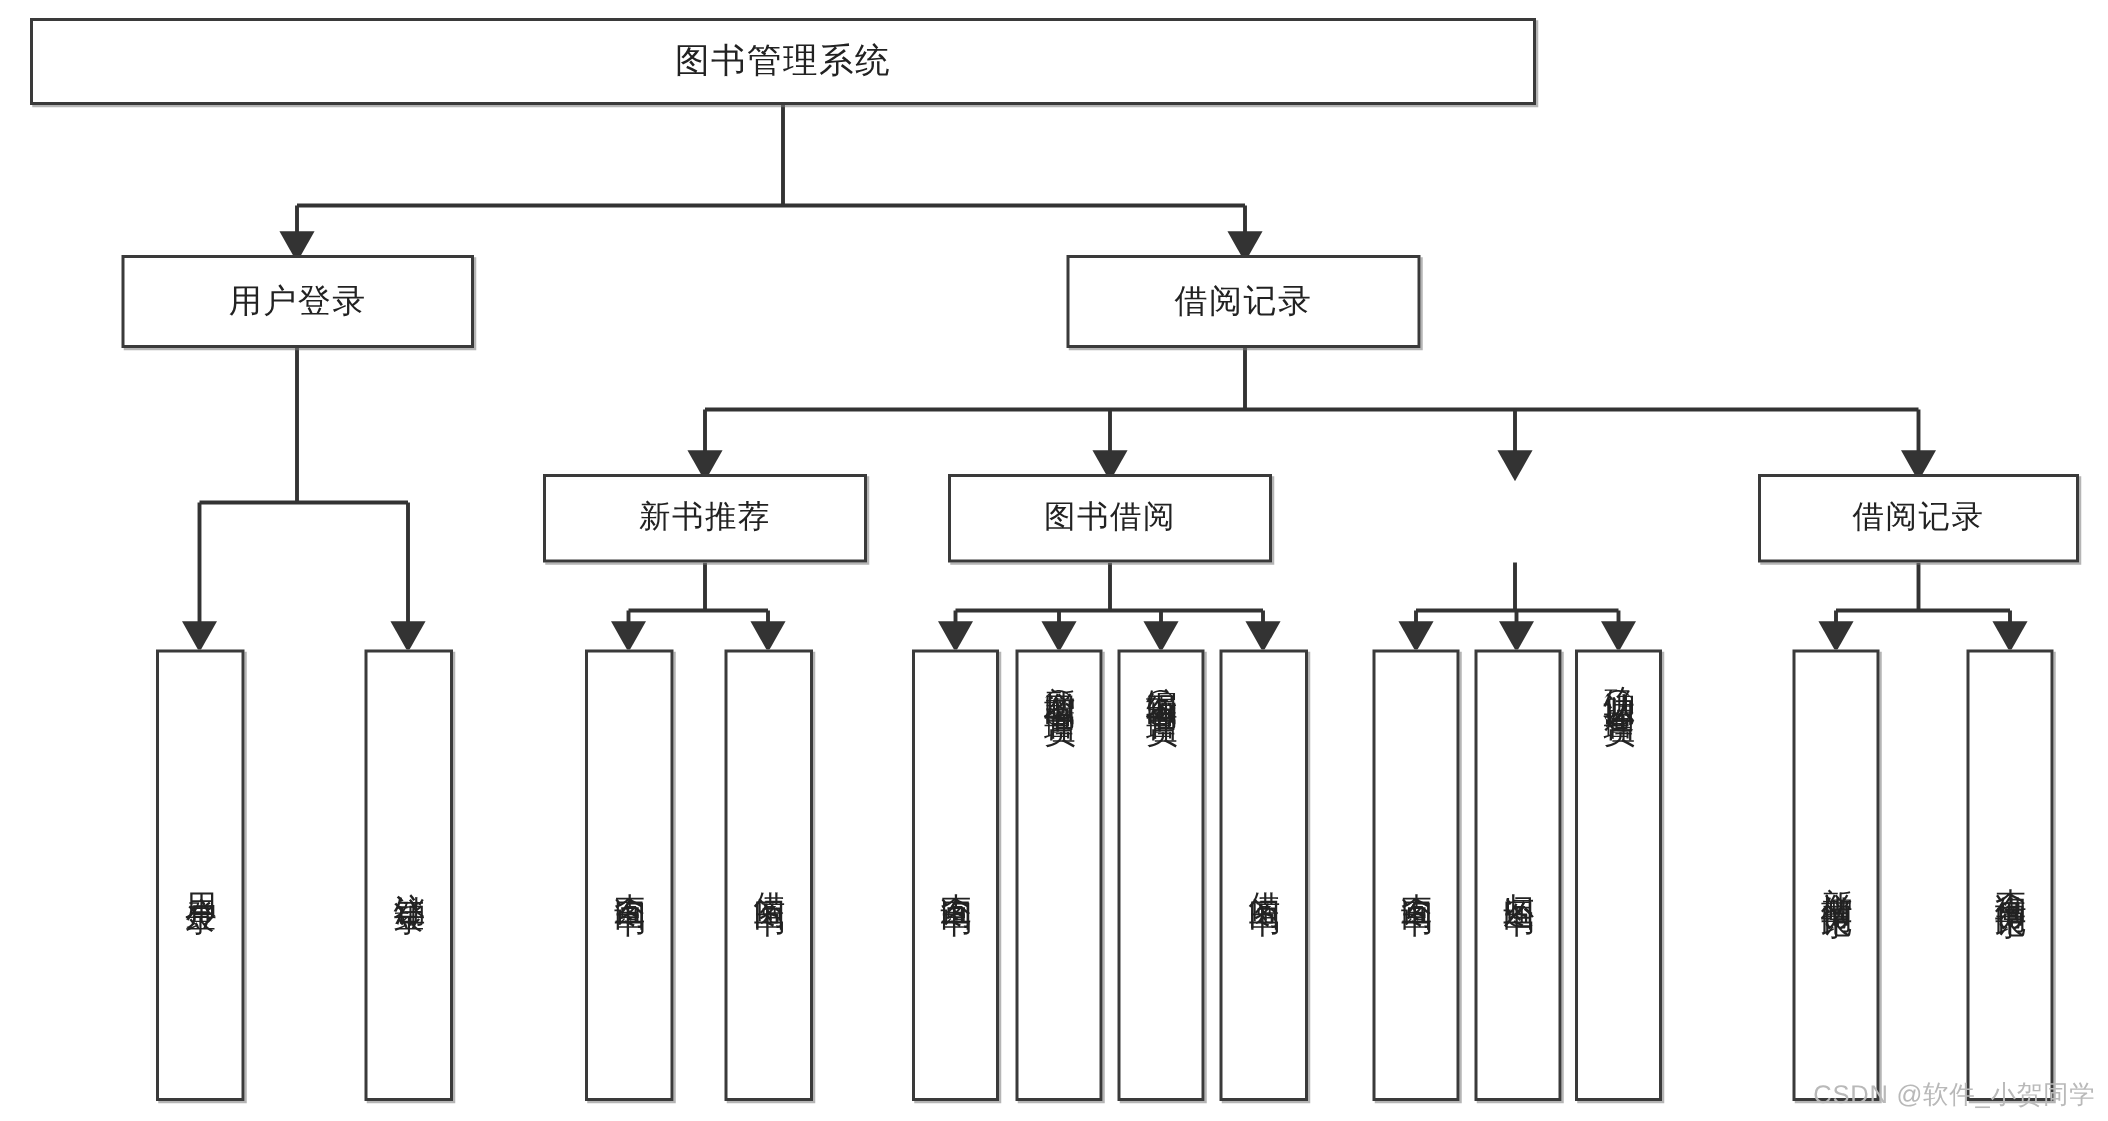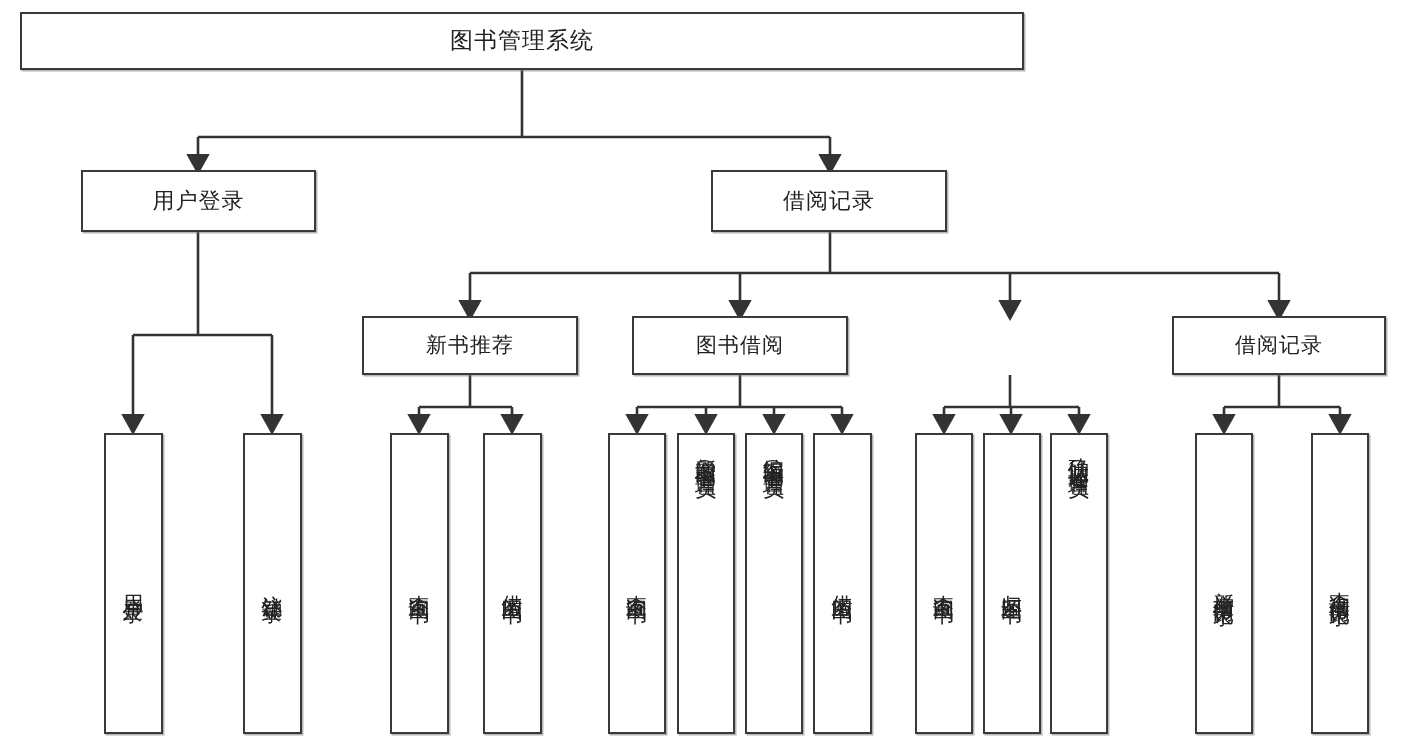--- a/index.html
+++ b/index.html
@@ -196,14 +196,15 @@
   </div>
 
   <div class="node leaf centered" style="left:1195px; top:433px; width:58px; height:301px;">
     <span class="node-label">新增借阅记录</span>
   </div>
 
   <div class="node leaf centered" style="left:1311px; top:433px; width:58px; height:301px;">
     <span class="node-label">查询借阅记录</span>
   </div>
 
+  <div id="watermark">CSDN @软件_小贺同学</div>
 
 </div>
 
 </body></html>

